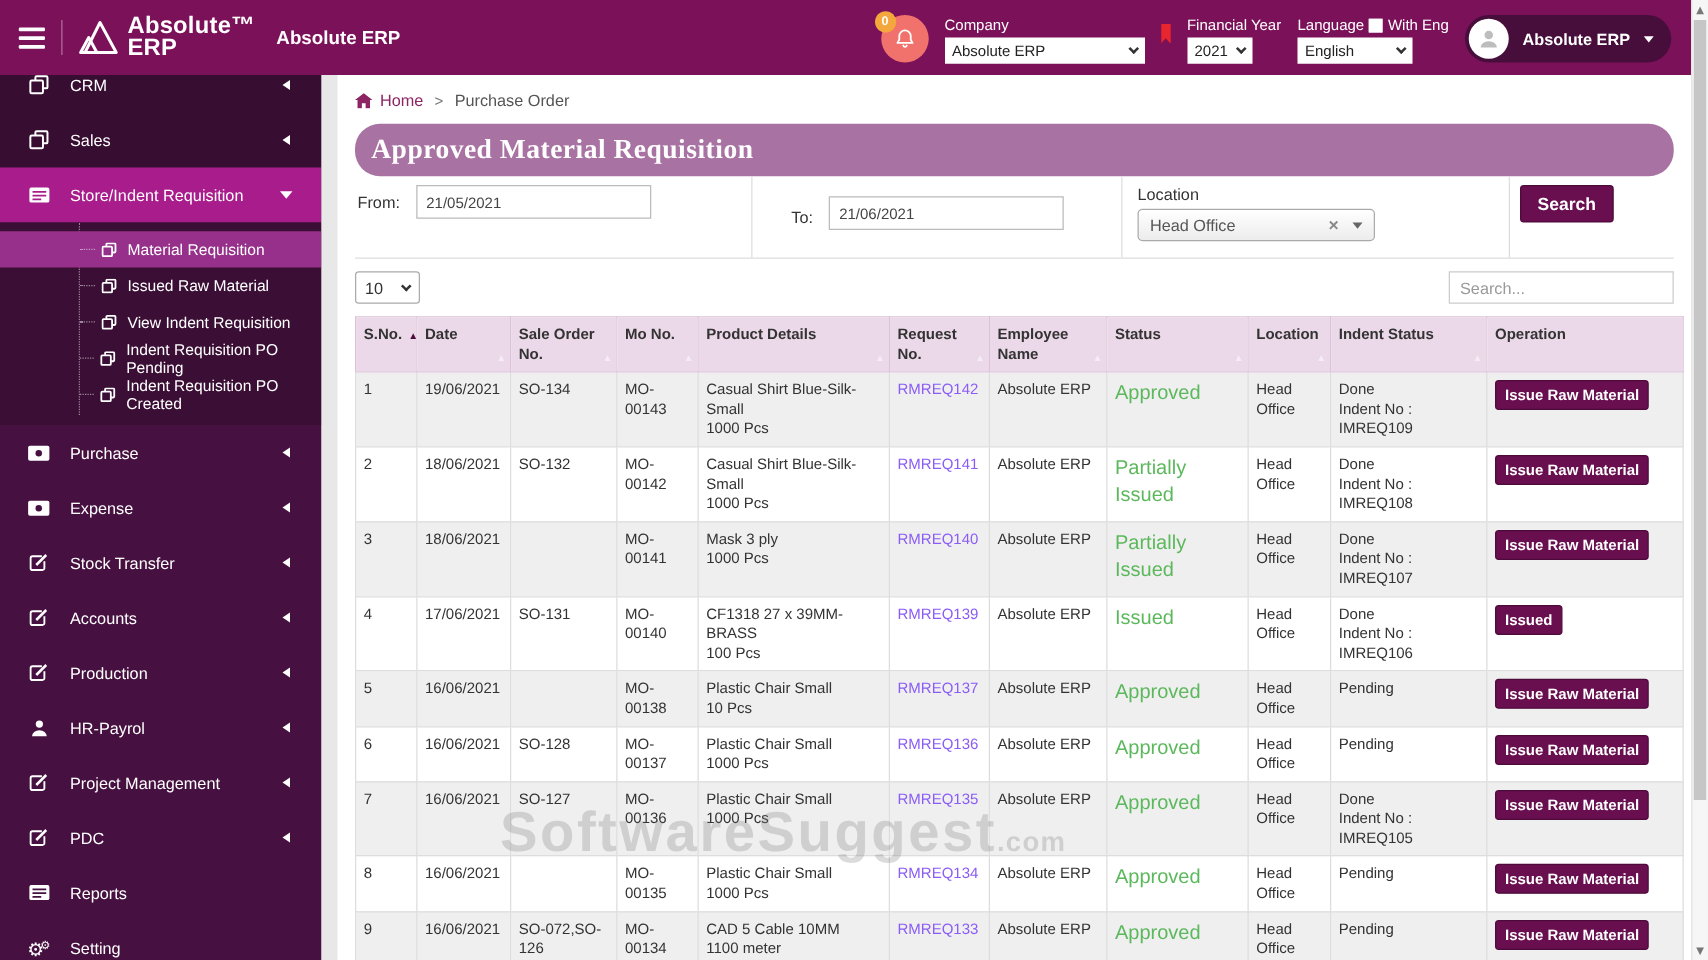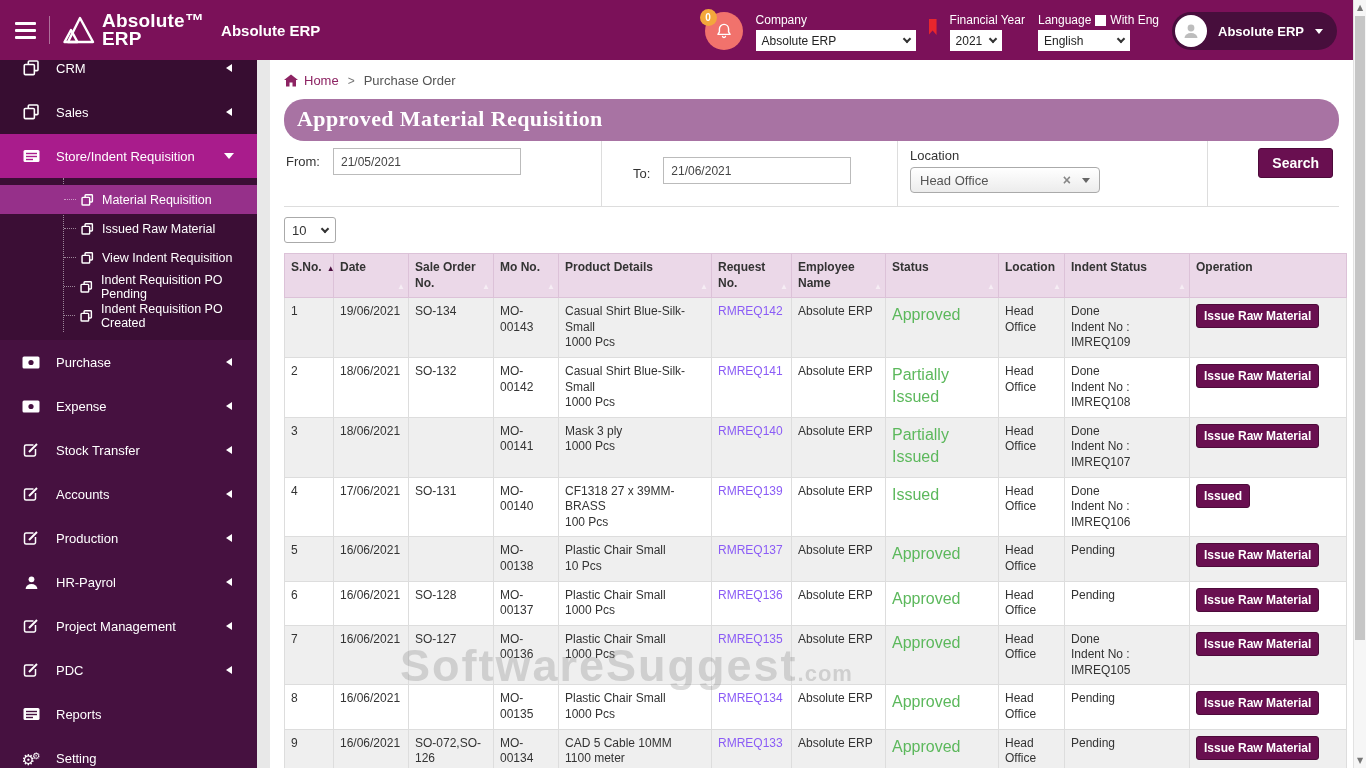--- a/index.html
+++ b/index.html
@@ -76,21 +76,21 @@
   .bc-home { color:#8D2463; display:flex; align-items:center; gap:6px; cursor:pointer; }
   .bc-sep { margin:0 9px; color:#777; font-size:12px; }
   .bc-current { color:#555; }
 
   .banner { background:#A873A3; color:#fff; font-family:"Liberation Serif", serif; font-size:22px;
             font-weight:bold; padding:7px 13px 9px; letter-spacing:.4px;border-radius:20px; }
 
   .filter-bar { display:flex; border-bottom:1px solid #ddd; }
   .f-cell { padding:7px 6px 13px 2px; border-right:1px solid #ddd; display:flex; align-items:flex-start; }
   .f-c1 { width:318px; } .f-c2 { width:296px;align-items:center; } .f-c3 { width:310px; flex-direction:column; gap:4px;
-          padding-left:12px; } .f-c4 { flex:1; border-right:none; padding-left:8px;justify-content:flex-end; }
+          padding-left:12px; } .f-c4 { flex:1; border-right:none; padding-left:8px; }
   .f-label { font-size:13px; color:#333; padding-top:6px; margin-right:13px; }
   .f-c2 .f-label { margin-left:29px; }
   .f-c3 .f-label { padding-top:0; }
   .date-input { width:188px; height:27px; border:1px solid #bbb; padding:0 7px; font-size:12px; color:#444;
                 font-family:"Liberation Sans", sans-serif; }
   .select2 { width:190px; background:linear-gradient(#fff,#ececec); border:1px solid #aaa; border-radius:4px;
              height:26px; display:flex; align-items:center; padding:0 9px; font-size:13px; color:#555; cursor:pointer; }
   .s2-x { margin-left:auto; color:#888; font-weight:bold; font-size:14px; cursor:pointer; }
   .s2-caret { margin-left:11px; width:0; height:0; border-left:4px solid transparent;
               border-right:4px solid transparent; border-top:5px solid #666; }
@@ -437,20 +437,21 @@
       <div class="f-cell f-c4">
         <button class="btn search-btn">Search</button>
       </div>
     </div>
 
     <div class="controls">
       <div class="page-size">
         <span>10</span>
         <span class="chev"></span>
       </div>
+      <input class="table-search" type="text" placeholder="Search..." style="">
     </div>
 
     <table>
       <colgroup>
         <col style="width:49px">
           <col style="width:75px">
           <col style="width:85px">
           <col style="width:65px">
         <col style="width:153px">
           <col style="width:80px">

